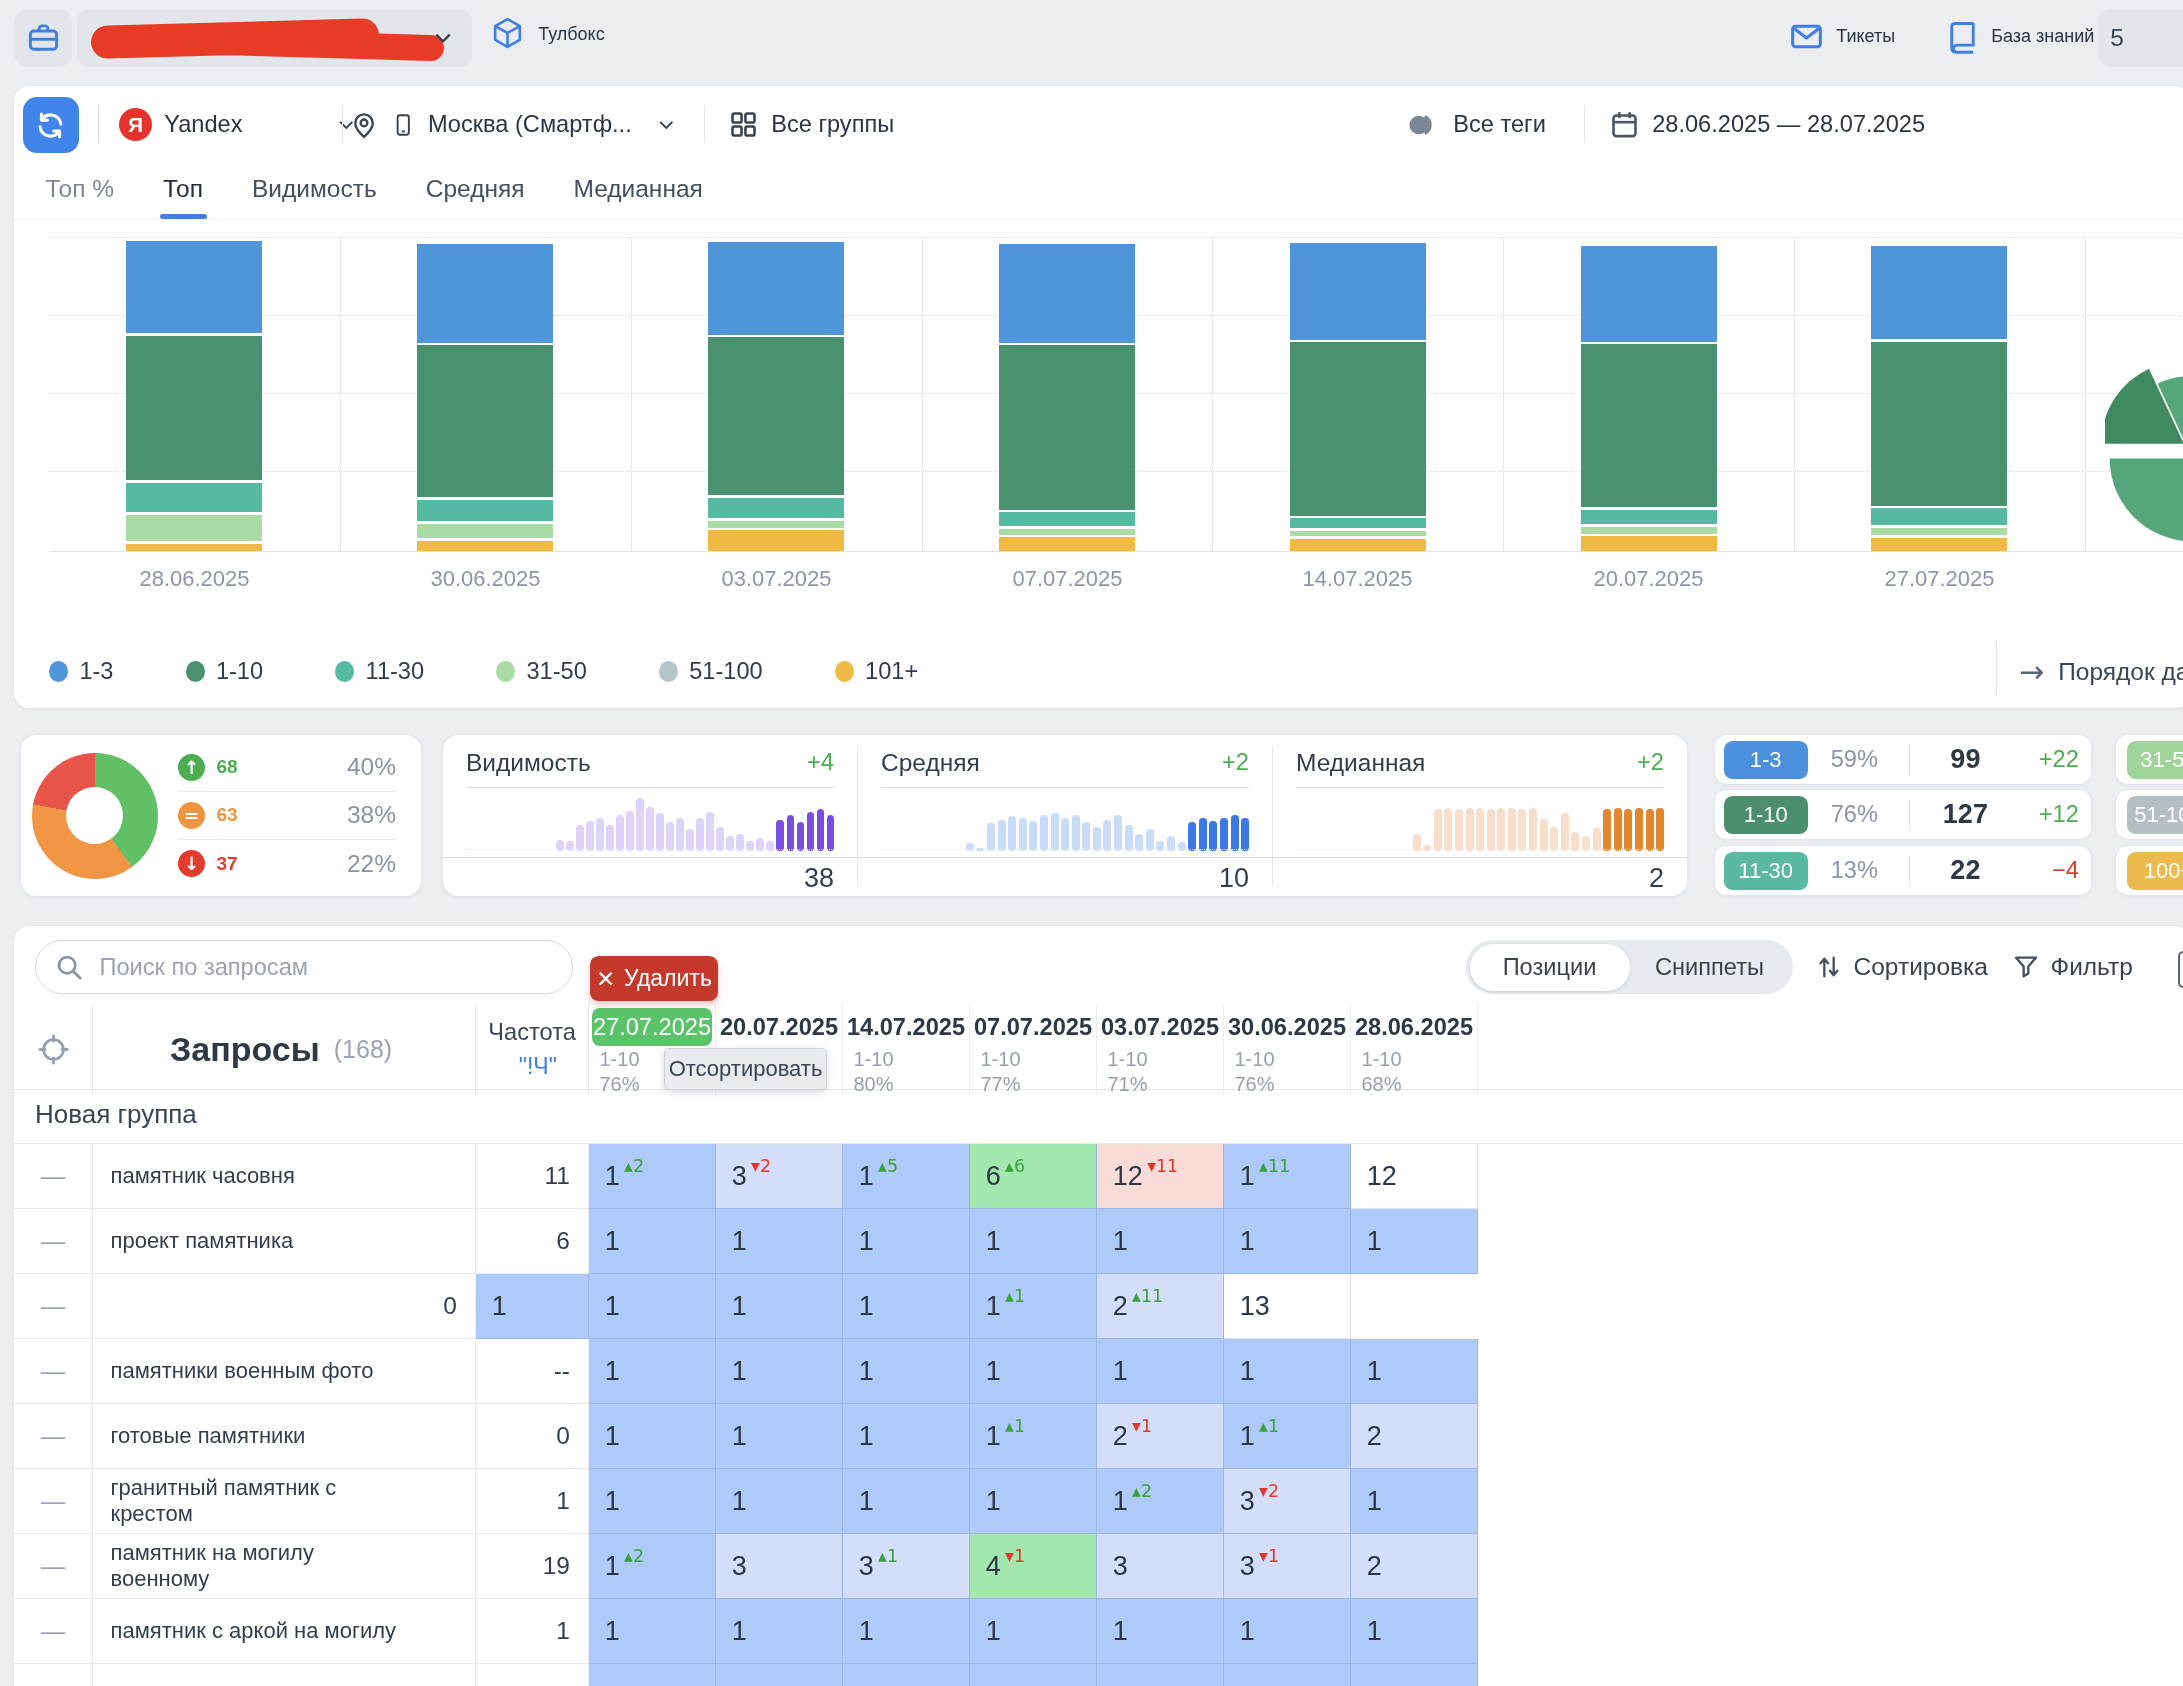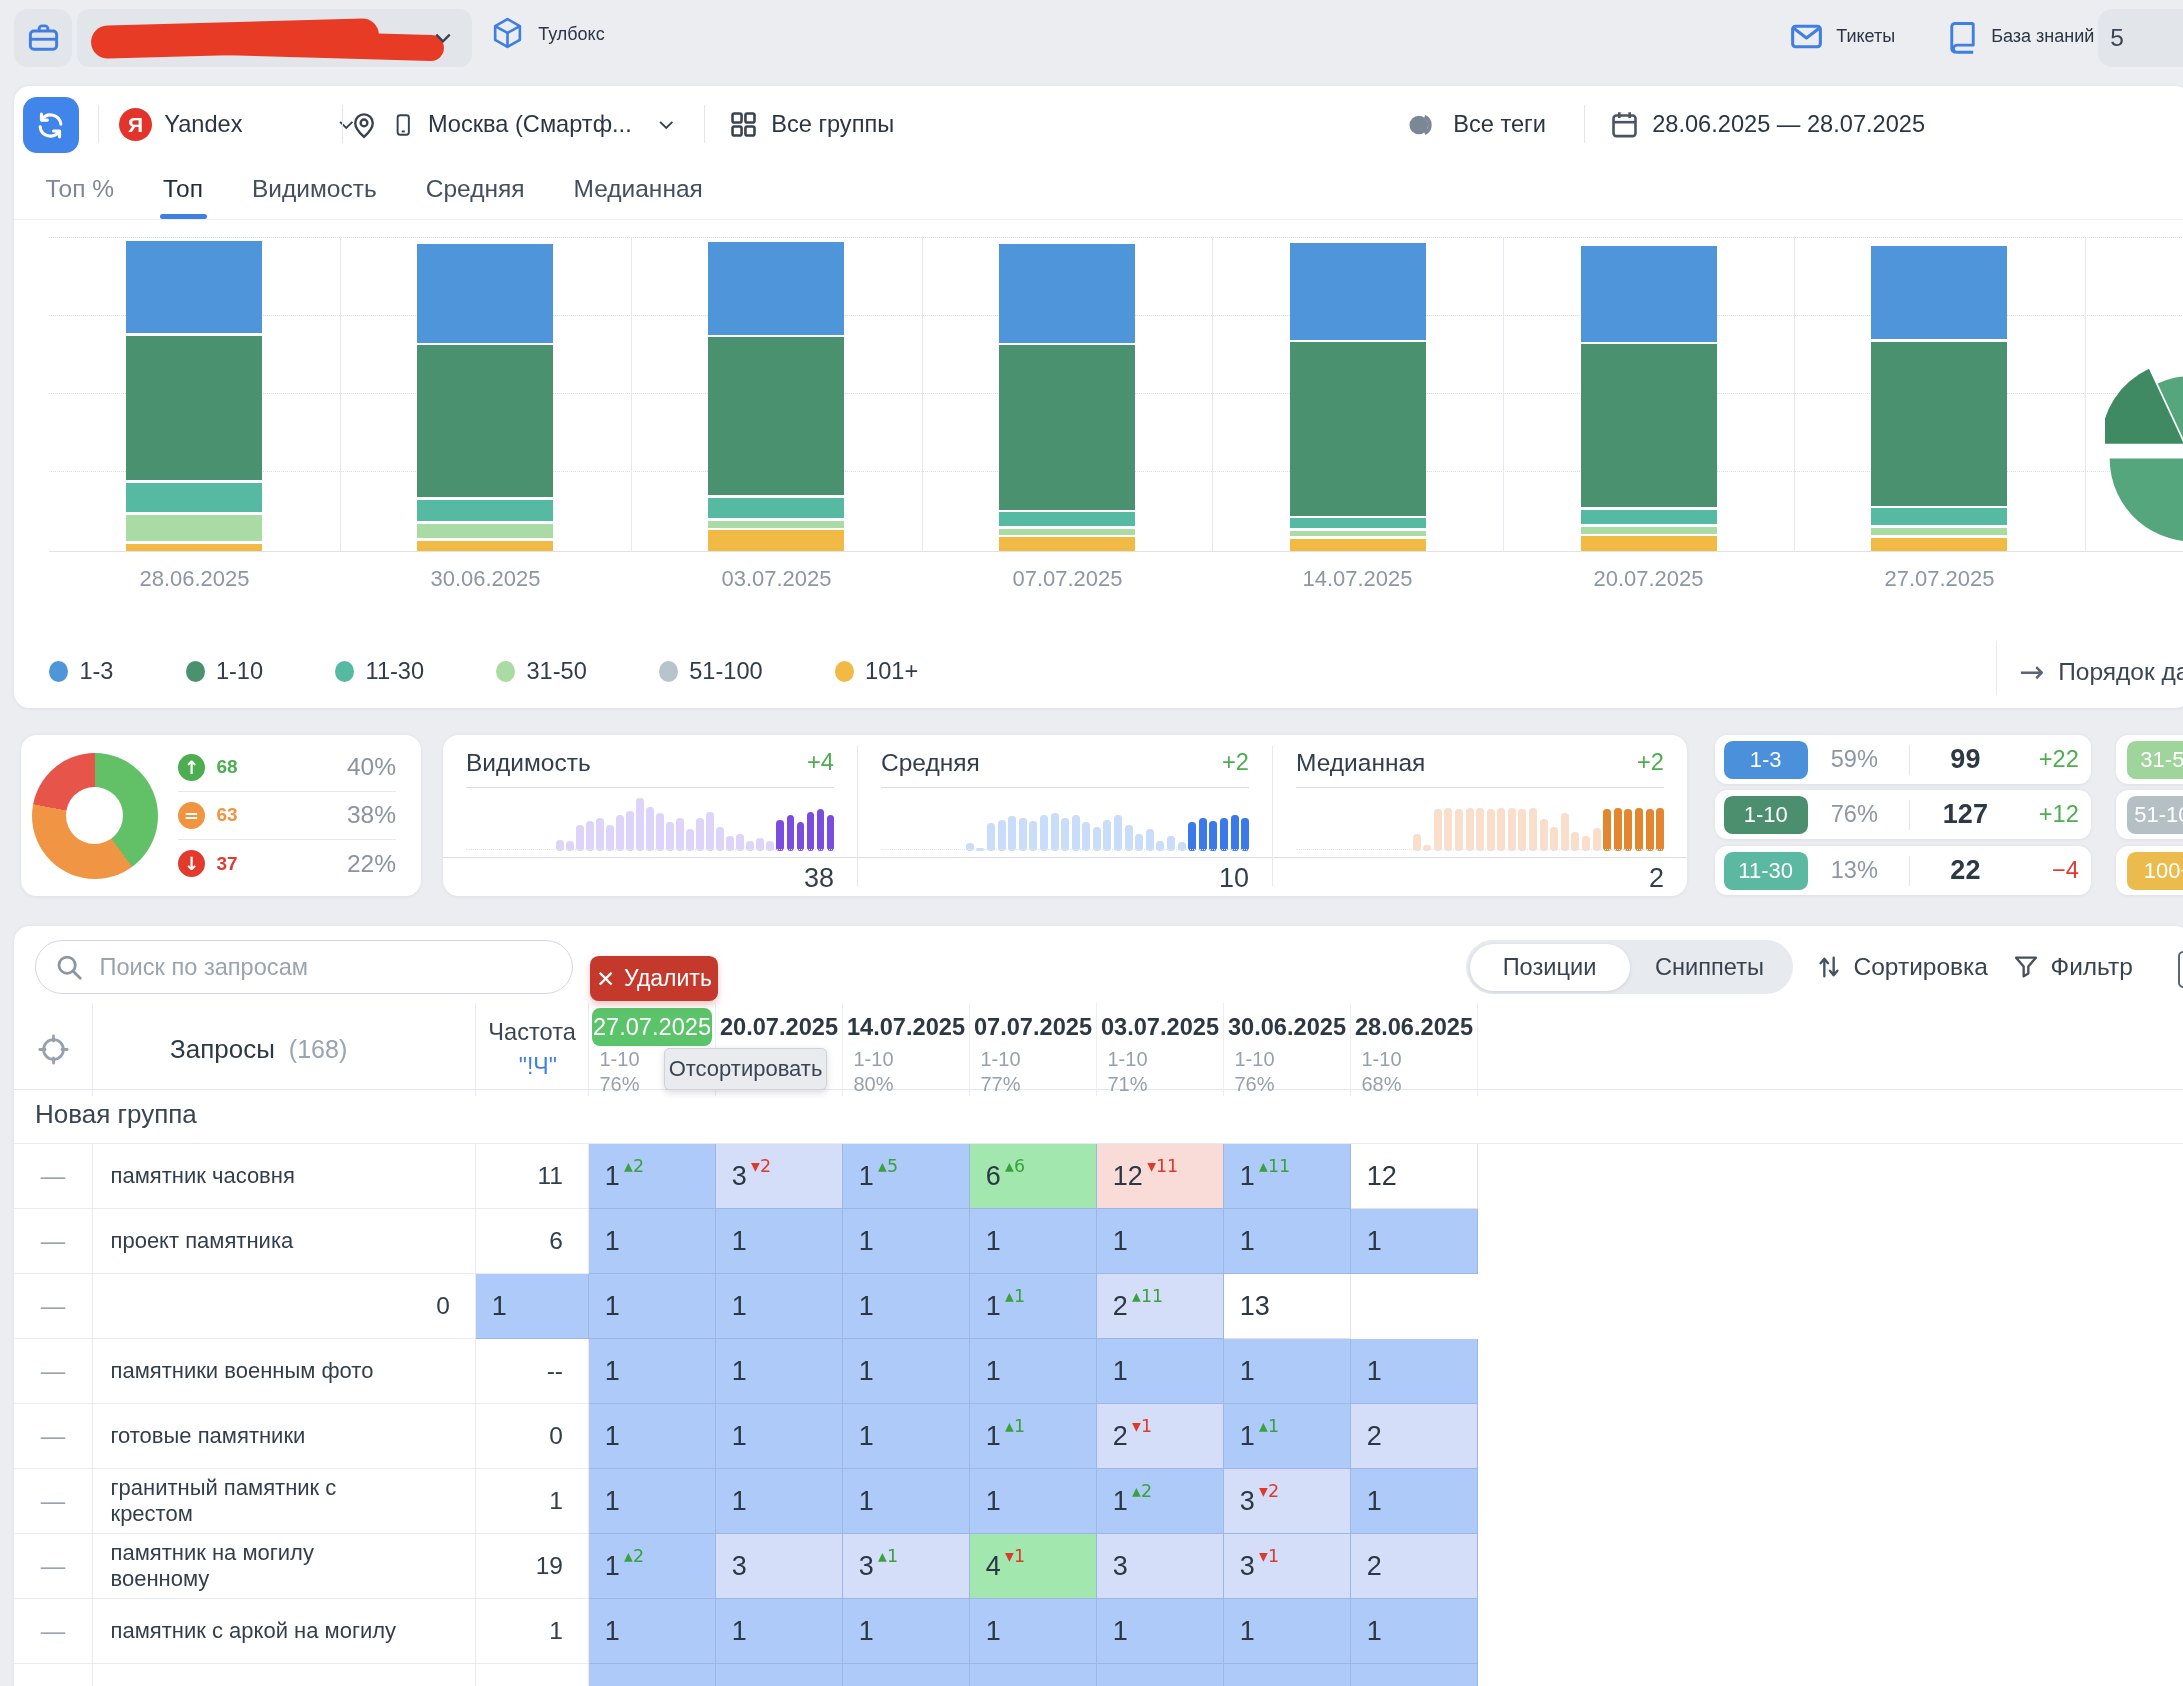--- a/index.html
+++ b/index.html
@@ -106,21 +106,21 @@
   .seg-item{flex:1;display:flex;align-items:center;justify-content:center;font-size:23.6px;color:#39434f;border-radius:23.6px;cursor:pointer;}
   .seg-item.active{background:#fff;box-shadow:0 0.9px 3.5px rgba(50,60,80,.15);}
   .ctl-btn{position:absolute;top:14px;height:54px;display:flex;align-items:center;gap:10.5px;font-size:24.5px;color:#39434f;cursor:pointer;}
   .partial-ic{position:absolute;left:2164px;top:24.5px;width:26px;height:33px;border:2.6px solid #5a6577;border-radius:5.2px;}
 
   .thead{position:absolute;left:0;top:77px;right:0;height:86px;display:grid;
          grid-template-columns:79px 383px 113px repeat(7,127px) 1fr;border-bottom:0.9px solid #e3e7ec;}
   .hc{position:relative;}
   .hc1{display:flex;align-items:center;justify-content:center;border-right:0.9px solid #e8ebef;}
   .hc2{display:flex;align-items:center;padding-left:77px;gap:14px;border-right:0.9px solid #e8ebef;}
-  .hq{font-size:26px;font-weight:normal;color:#2e3946;}
+  .hq{font-size:34px;font-weight:bold;color:#2e3946;}
   .hqc{font-size:25px;color:#9aa3b1;}
   .hc3{display:flex;flex-direction:column;justify-content:center;align-items:flex-end;padding-right:12.2px;border-right:0.9px solid #e8ebef;}
   .hfreq{font-size:23.6px;color:#3a4553;}
   .hmode{font-size:23px;color:#3e7fe1;margin-top:7px;padding-right:19px;}
   .hcol{border-right:0.9px solid #eceef2;}
   .hcol .chip{margin:5.2px 2.6px 0 2.6px;height:38px;border-radius:7.9px;background:#5bc46a;color:#fff;font-size:23.6px;
               display:flex;align-items:center;justify-content:center;}
   .hcol .dt{margin-top:5.2px;height:38px;line-height:38px;text-align:center;color:#2d3845;font-size:23.6px;font-weight:600;white-space:nowrap;}
   .hcol .sub{padding-left:10.5px;font-size:20px;color:#97a0ad;line-height:23px;margin-top:1.7px;}
   .htooltip{position:absolute;left:650px;top:122px;width:161px;height:40px;background:#e9ebee;border:0.9px solid #cfd3d9;
@@ -128,21 +128,21 @@
             display:flex;align-items:center;justify-content:center;}
   .group-row{position:absolute;left:0;right:0;top:162px;height:56px;line-height:52px;padding-left:21px;font-size:26px;
              color:#3a4553;border-bottom:0.9px solid #e7eaee;box-sizing:border-box;}
   .rows{position:absolute;left:0;right:0;top:218px;}
   .trow{display:grid;grid-template-columns:79px 383px 113px repeat(7,127px) 1fr;height:65px;}
   .tc{box-sizing:border-box;}
   .tc-handle{display:flex;align-items:center;justify-content:center;color:#99a2b0;font-size:24.5px;
              border-right:0.9px solid #e8ebef;border-bottom:0.9px solid #e8ebef;cursor:grab;}
   .tc-name{display:flex;align-items:center;padding-left:17.5px;padding-right:77px;font-size:22px;color:#333e4c;line-height:26px;
            border-right:0.9px solid #e8ebef;border-bottom:0.9px solid #e8ebef;}
-  .tc-freq{display:flex;align-items:center;justify-content:flex-end;padding-right:25px;font-size:24.5px;color:#333e4c;
+  .tc-freq{display:flex;align-items:center;justify-content:flex-end;padding-right:18px;font-size:24.5px;color:#333e4c;
            border-right:0.9px solid #e8ebef;border-bottom:0.9px solid #e8ebef;}
   .cell{position:relative;font-size:27px;color:#2c3744;padding-left:15.7px;display:flex;align-items:center;
         border-right:0.9px solid #9db6e3;border-bottom:0.9px solid #9db6e3;}
   .bg-b{background:#aecaf8;} .bg-l{background:#d4def9;} .bg-g{background:#a2e7ae;} .bg-p{background:#f9dcd7;}
   .bg-w{background:#fff;border-right-color:#dfe3e9;border-bottom-color:#dfe3e9;}
   .chg{font-size:17.5px;margin-left:4.4px;position:relative;top:-9.6px;font-family:"DejaVu Sans",sans-serif;}
   .chg.up{color:#3aa23c;} .chg.down{color:#dd3a2c;}
 </style>
 </head>
 <body>

